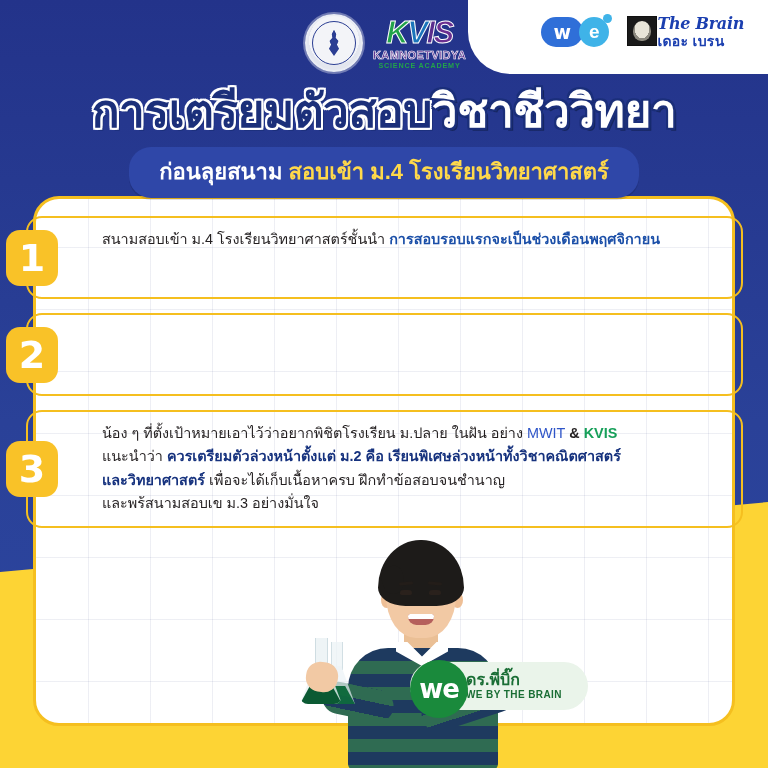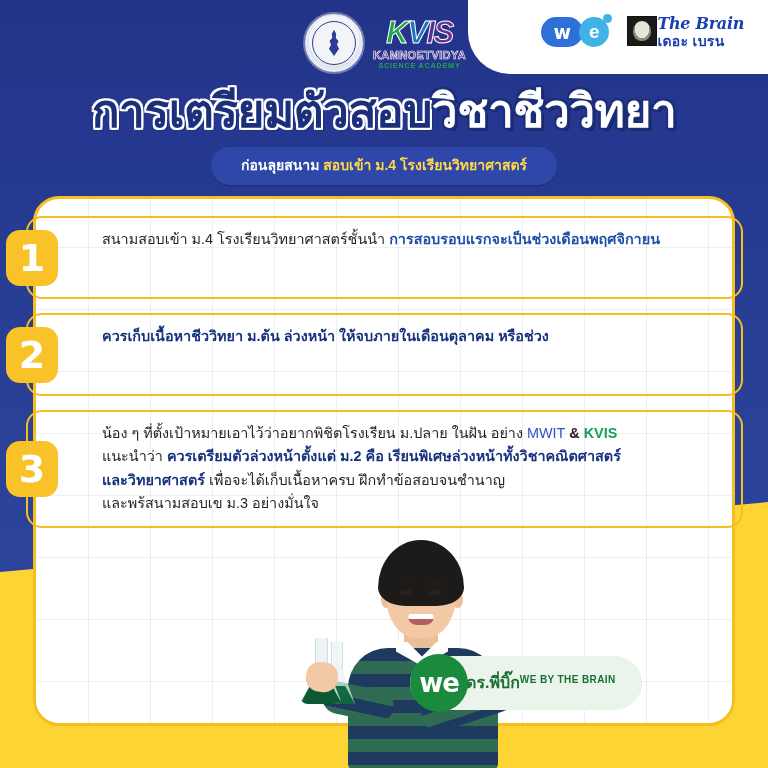--- a/index.html
+++ b/index.html
@@ -123,21 +123,21 @@
   .main-title .t-light{
     color:#ffffff;
     text-shadow:
       2px 0 0 #1b2f7a,-2px 0 0 #1b2f7a,0 2px 0 #1b2f7a,0 -2px 0 #1b2f7a,
       2px 2px 0 #1b2f7a,-2px 2px 0 #1b2f7a,2px -2px 0 #1b2f7a,-2px -2px 0 #1b2f7a,
       3px 3px 0 #16265f;
   }
   .subtitle-pill{
     display:inline-block;margin-top:10px;
     background:#2f47a8;border-radius:22px;padding:7px 30px 9px;
-    font-size:14px;font-weight:bold;white-space:nowrap;
+    font-size:22px;font-weight:bold;white-space:nowrap;
     box-shadow:0 2px 0 rgba(0,0,0,.12);
   }
   .subtitle-pill .s-white{color:#ffffff;}
   .subtitle-pill .s-gold{color:#ffd94a;}
 
   
   .panel{
     position:absolute;left:33px;right:33px;top:196px;bottom:42px;
     background:#ffffff;border:3px solid #f5bf1f;border-radius:26px;
     z-index:4;overflow:hidden;
@@ -284,31 +284,31 @@
     position:absolute;left:1px;top:24px;width:38px;height:38px;
     background:rgba(235,242,245,.75);clip-path:polygon(36% 0,64% 0,100% 100%,0 100%);
   }
   .flask2 .liquid{
     position:absolute;left:1px;top:44px;width:38px;height:18px;
     background:#0e6b3d;clip-path:polygon(26% 0,74% 0,100% 100%,0 100%);
   }
 
   
   .we-badge{
-    position:absolute;left:410px;bottom:58px;height:54px;z-index:9;
+    position:absolute;left:410px;bottom:58px;height:48px;z-index:9;
     background:#eaf4ea;border-radius:27px;
     display:flex;align-items:center;padding-right:26px;padding-left:56px;
   }
   .we-badge .circle{
     position:absolute;left:0;top:-2px;width:58px;height:58px;border-radius:50%;
     background:#1a8a3c;display:flex;align-items:center;justify-content:center;
     color:#ffffff;font-size:26px;font-weight:bold;font-family:"DejaVu Sans",sans-serif;
     letter-spacing:-1px;
   }
-  .we-badge .txt{display:flex;flex-direction:row;line-height:1.15;}
+  .we-badge .txt{display:flex;flex-direction:column;line-height:1.15;}
   .we-badge .t1{font-size:16px;font-weight:bold;color:#1a6e35;}
   .we-badge .t2{font-size:10px;font-weight:bold;color:#1a6e35;letter-spacing:.4px;}
 </style>
 </head>
 <body>
 
 <div id="poster">
 
   <div class="yellow-band"></div>
   <div class="yellow-band2"></div>
@@ -360,21 +360,20 @@
 
   <div class="card">
         <div class="card-num">1</div>
         <div class="card-body">
           <span class="ln"><span>สนามสอบเข้า ม.4 โรงเรียนวิทยาศาสตร์ชั้นนำ </span><span class="hl">การสอบรอบแรกจะเป็นช่วงเดือนพฤศจิกายน</span></span>
         </div>
       </div>
       <div class="card">
         <div class="card-num">2</div>
         <div class="card-body">
-          <span class="ln"><span class="all-blue">ควรเก็บเนื้อหาชีววิทยา ม.ต้น ล่วงหน้า ให้จบภายในเดือนตุลาคม หรือช่วง</span></span>
         </div>
       </div>
       <div class="card">
         <div class="card-num">3</div>
         <div class="card-body">
           <span class="ln"><span>น้อง ๆ ที่ตั้งเป้าหมายเอาไว้ว่าอยากพิชิตโรงเรียน ม.ปลาย ในฝัน อย่าง </span><span class="mwit">MWIT</span><span class="amp"> &amp; </span><span class="kvis">KVIS</span></span>
           <span class="ln"><span>แนะนำว่า </span><span class="hl-dark">ควรเตรียมตัวล่วงหน้าตั้งแต่ ม.2 คือ เรียนพิเศษล่วงหน้าทั้งวิชาคณิตศาสตร์</span></span>
           <span class="ln"><span class="hl-dark">และวิทยาศาสตร์</span><span> เพื่อจะได้เก็บเนื้อหาครบ ฝึกทำข้อสอบจนชำนาญ</span></span>
           <span class="ln"><span>และพร้สนามสอบเข ม.3 อย่างมั่นใจ</span></span>
         </div>

